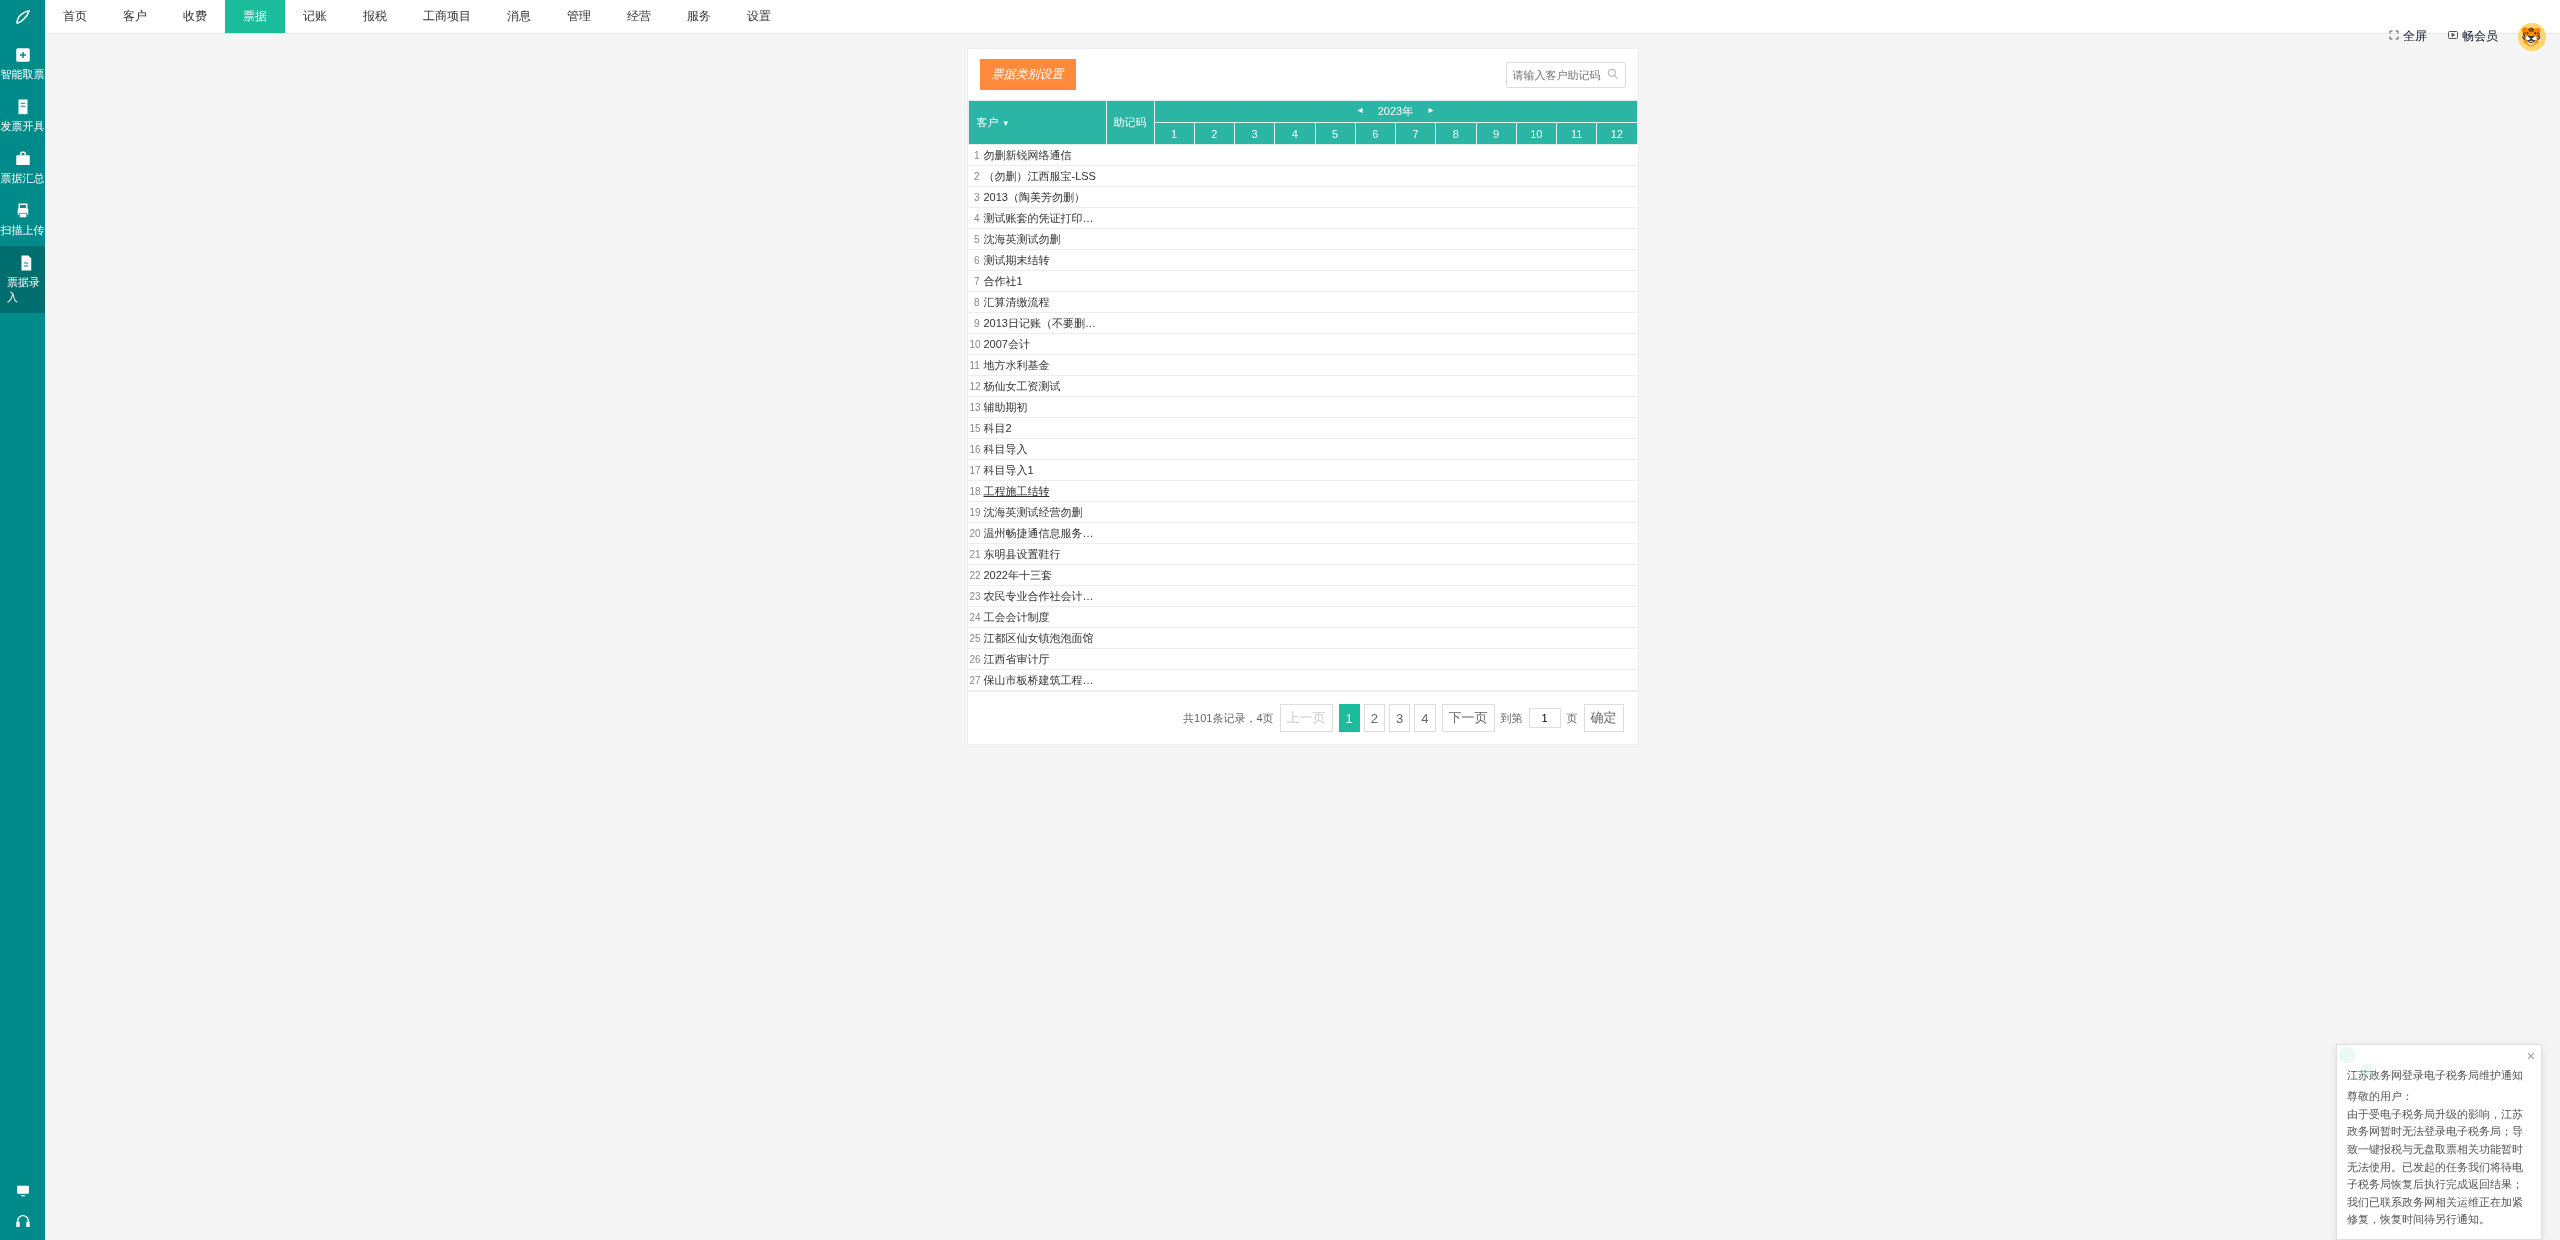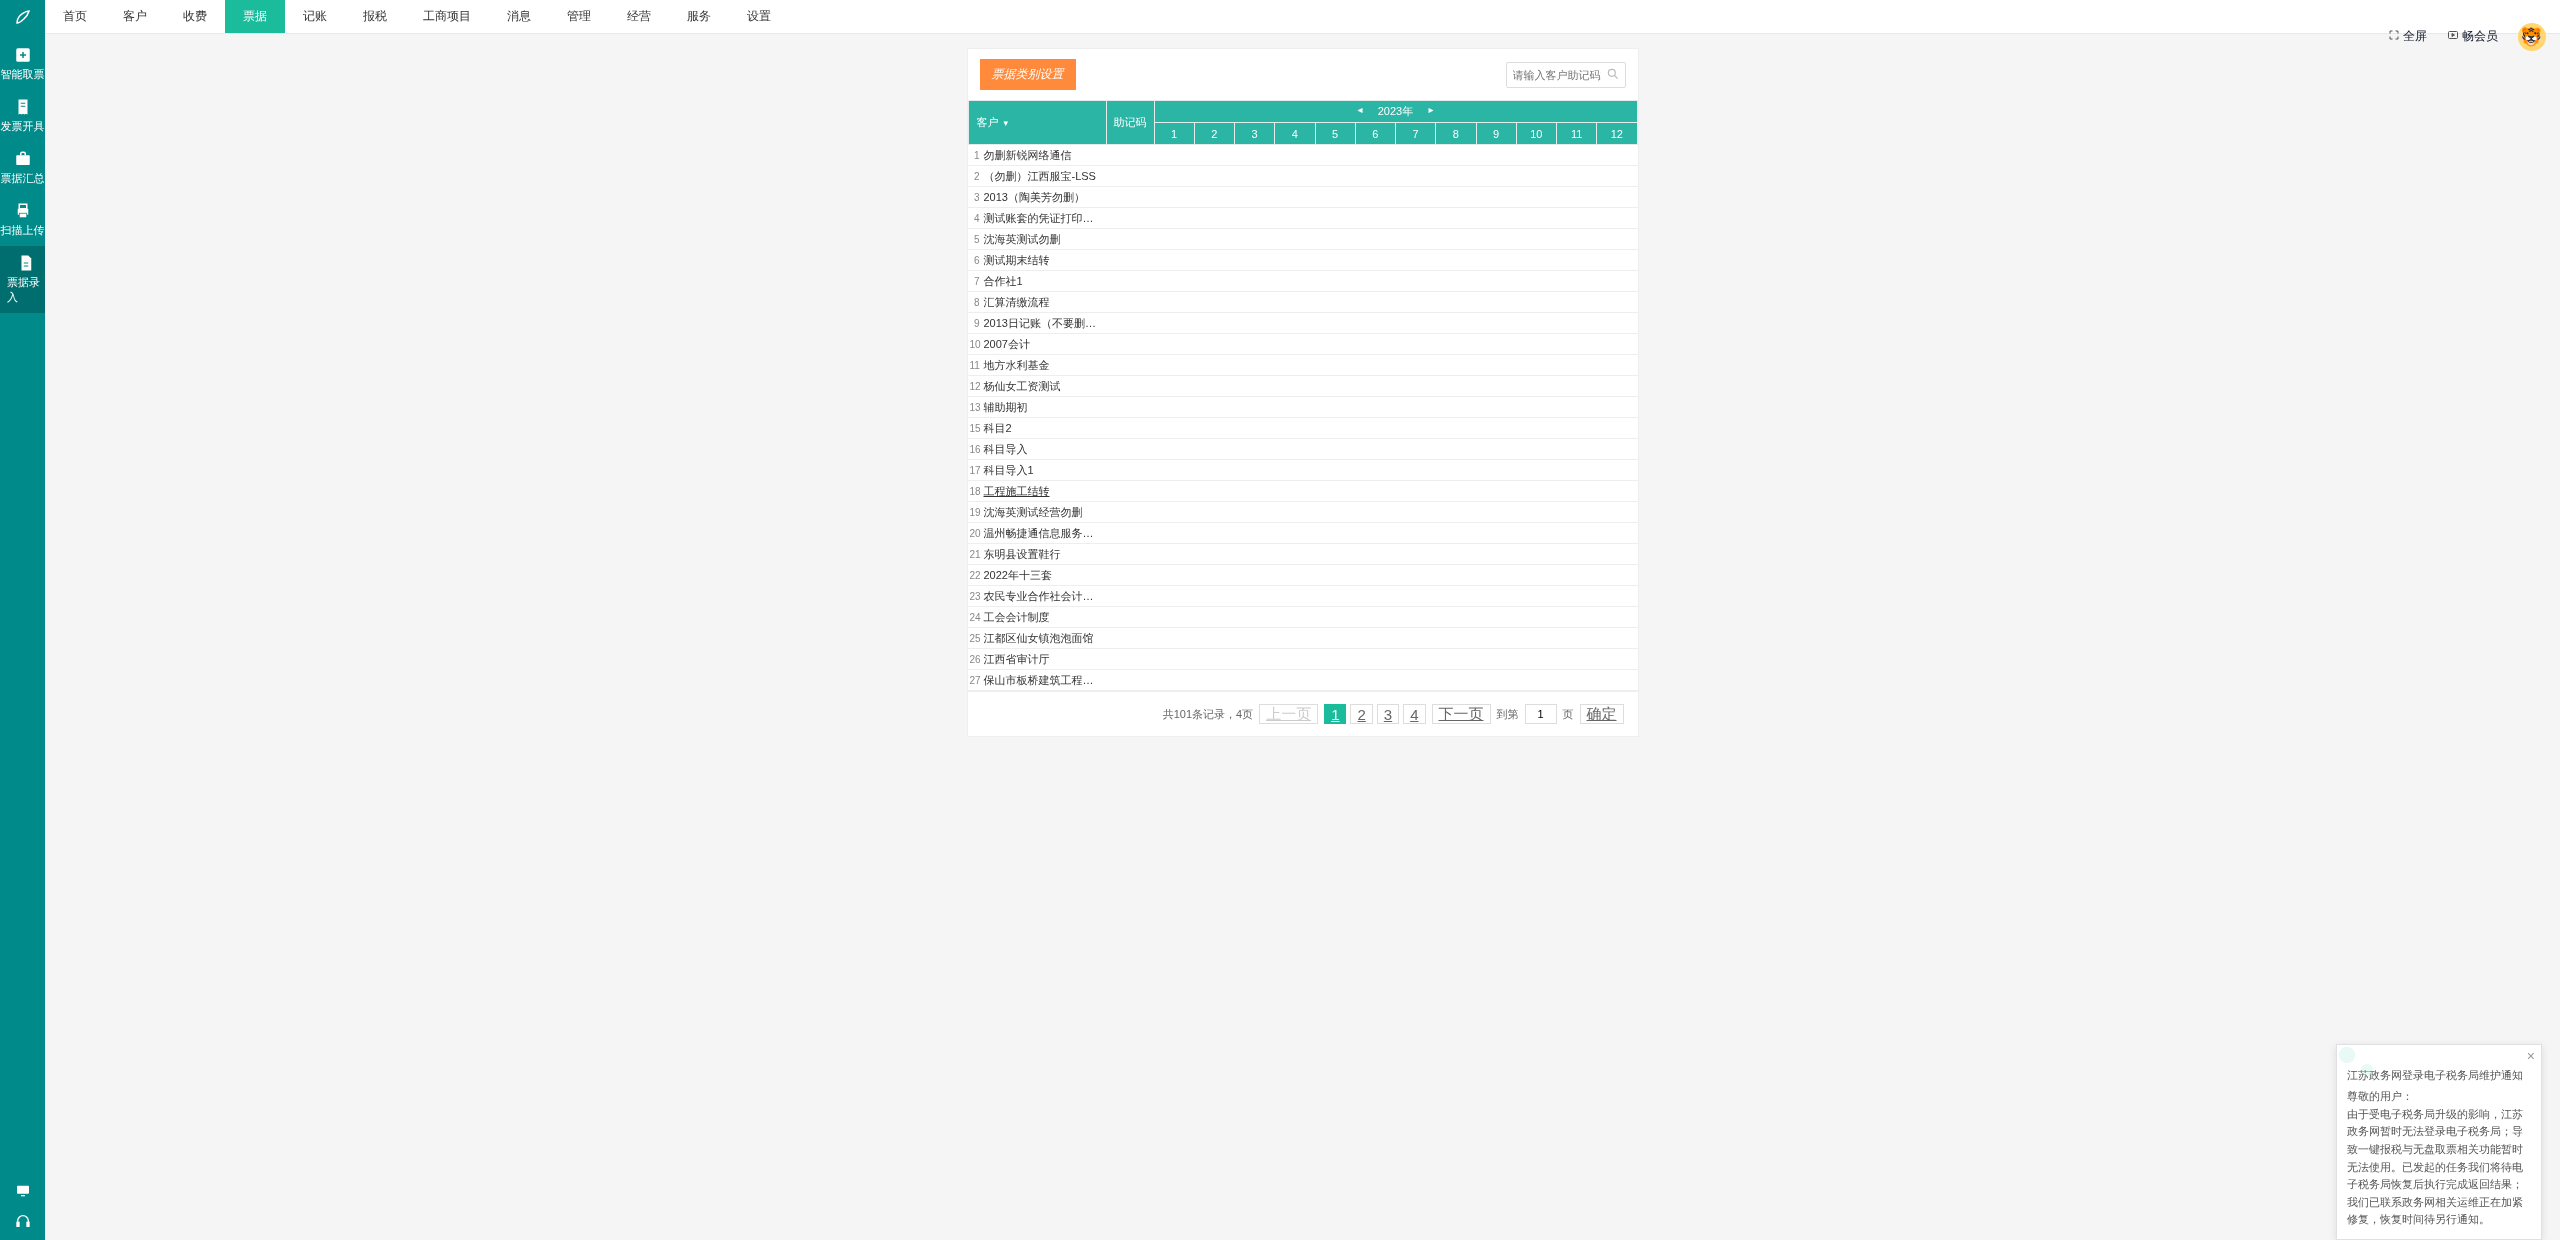--- a/index.html
+++ b/index.html
@@ -59,21 +59,21 @@
 .data-row { display: flex; border-bottom: 1px solid #eee; height: 21px; align-items: center; }
 .cell-idx { width: 12px; text-align: right; color: #888; font-size: 10px; flex-shrink: 0; padding-left: 2px; }
 .cell-name { width: 122px; padding-left: 4px; font-size: 11px; color: #333; white-space: nowrap; overflow: hidden; text-overflow: ellipsis; flex-shrink: 0; }
 .cell-name a { color: #333; text-decoration: none; }
 .cell-name a.link { color: #333; }
 .cell-mnemonic { width: 48px; border-left: 1px solid #eee; flex-shrink: 0; }
 .cell-month { width: 38px; border-left: 1px solid #eee; flex-shrink: 0; }
 
 
 .panel-footer { padding: 12px 14px; display: flex; justify-content: flex-end; align-items: center; gap: 6px; font-size: 11px; color: #666; border-top: 1px solid #eee; }
-.page-btn { min-width: 20px; height: 20px; border: 1px solid #ddd; background: #fff; display: flex; align-items: center; justify-content: center; padding: 0 6px; cursor: pointer; color: #666; font-size: 15px; text-decoration: underline; }
+.page-btn { min-width: 20px; height: 28px; border: 1px solid #ddd; background: #fff; display: flex; align-items: center; justify-content: center; padding: 0 6px; cursor: pointer; color: #666; font-size: 13px; }
 .page-btn.active { background: #1abc9c; color: #fff; border-color: #1abc9c; }
 .page-btn.disabled { color: #ccc; cursor: not-allowed; }
 .page-input { width: 32px; height: 20px; border: 1px solid #ddd; text-align: center; font-size: 11px; }
 
 
 .notification { position: fixed; right: 18px; bottom: 0; width: 206px; background: #fff; border: 1px solid #e0e0e0; box-shadow: 0 2px 8px rgba(0,0,0,0.1); font-size: 11px; }
 .notif-header { display: flex; justify-content: flex-end; padding: 4px 6px; }
 .notif-close { cursor: pointer; color: #999; font-size: 14px; line-height: 1; }
 .notif-body { padding: 0 10px 10px 10px; color: #555; line-height: 1.6; }
 .notif-title { margin-bottom: 4px; }

